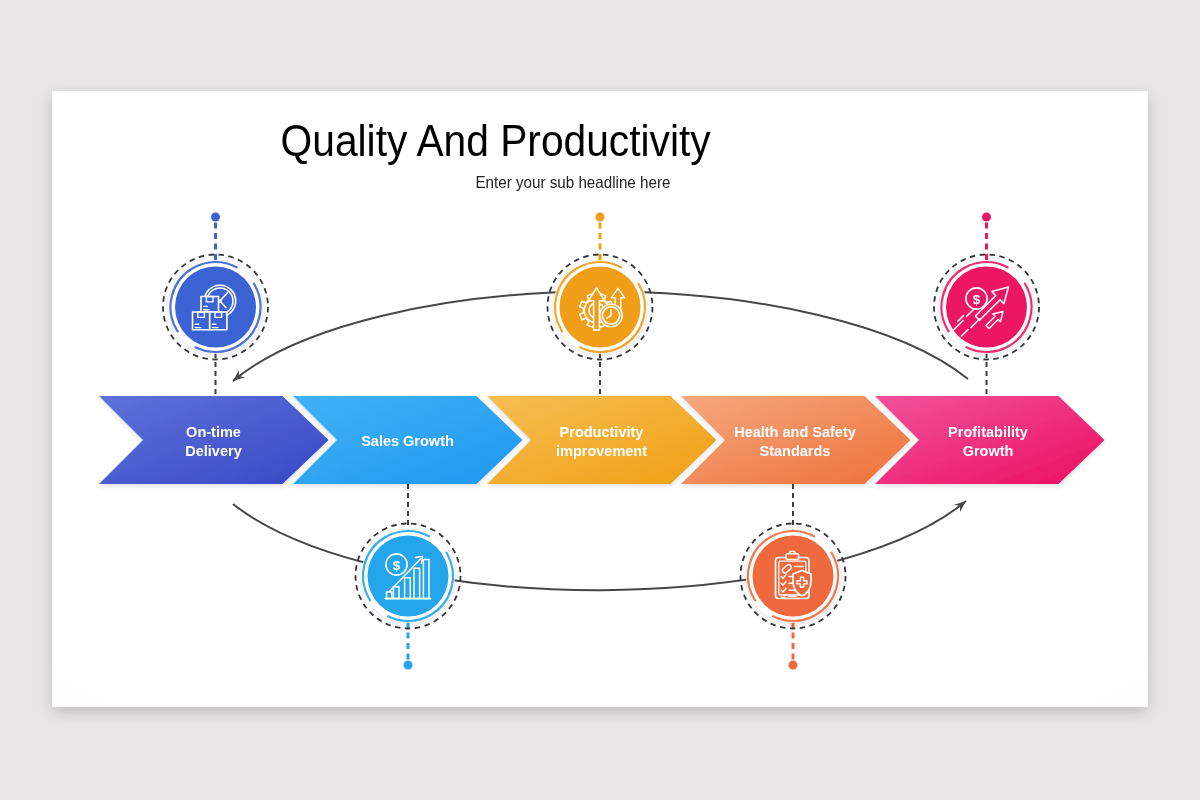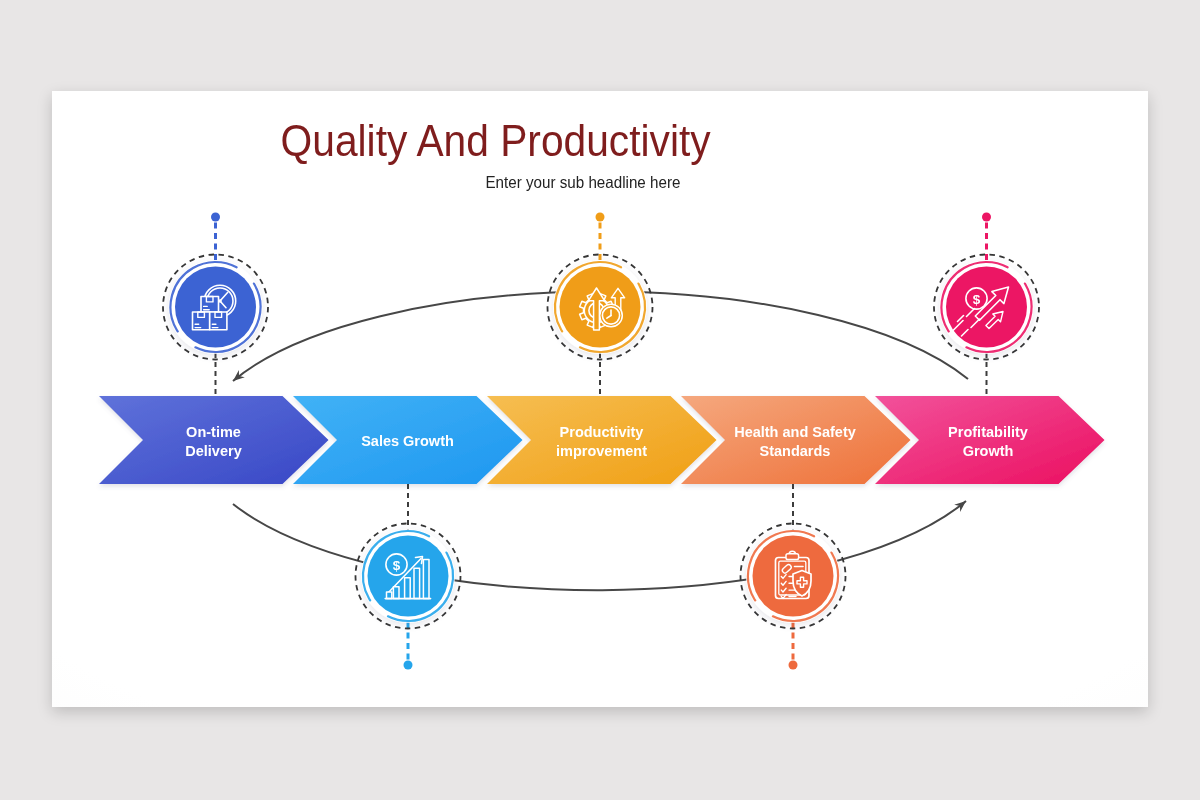--- a/index.html
+++ b/index.html
@@ -2,24 +2,24 @@
 <html><head>
 <meta charset="utf-8">
 <style>
   html,body { margin:0; padding:0; }
   body { width:1200px; height:800px; background:#e8e6e6; position:relative; overflow:hidden;
          font-family:"Liberation Sans", sans-serif; }
   .card { position:absolute; left:52px; top:91px; width:1096px; height:616px;
           background:radial-gradient(ellipse 130% 130% at 50% 45%, #ffffff 52%, #f3f2f0 100%);
           box-shadow:0 5px 14px rgba(0,0,0,0.18); }
   .title { position:absolute; left:0; top:117px; width:991px; text-align:center;
-           font-size:45px; line-height:47px; color:#7f1d1d; letter-spacing:0px; }
+           font-size:45px; line-height:47px; color:#000000; letter-spacing:0px; }
   .tx { display:inline-block; transform:scaleX(0.905); transform-origin:center; }
   .sx { display:inline-block; transform:scaleX(0.92); transform-origin:center; }
-  .sub { position:absolute; left:16px; top:171px; width:1133px; text-align:center;
+  .sub { position:absolute; left:6px; top:171px; width:1133px; text-align:center;
          font-size:16.5px; line-height:22px; color:#232323; }
 </style>
 </head>
 <body>
 <div class="card"></div>
 <div class="title"><span class="tx">Quality And Productivity</span></div>
 <div class="sub"><span class="sx">Enter your sub headline here</span></div>
 <svg width="1200" height="800" viewBox="0 0 1200 800" style="position:absolute;left:0;top:0">
 <defs>
 <linearGradient id="g1" x1="0" y1="0" x2="1" y2="1">

